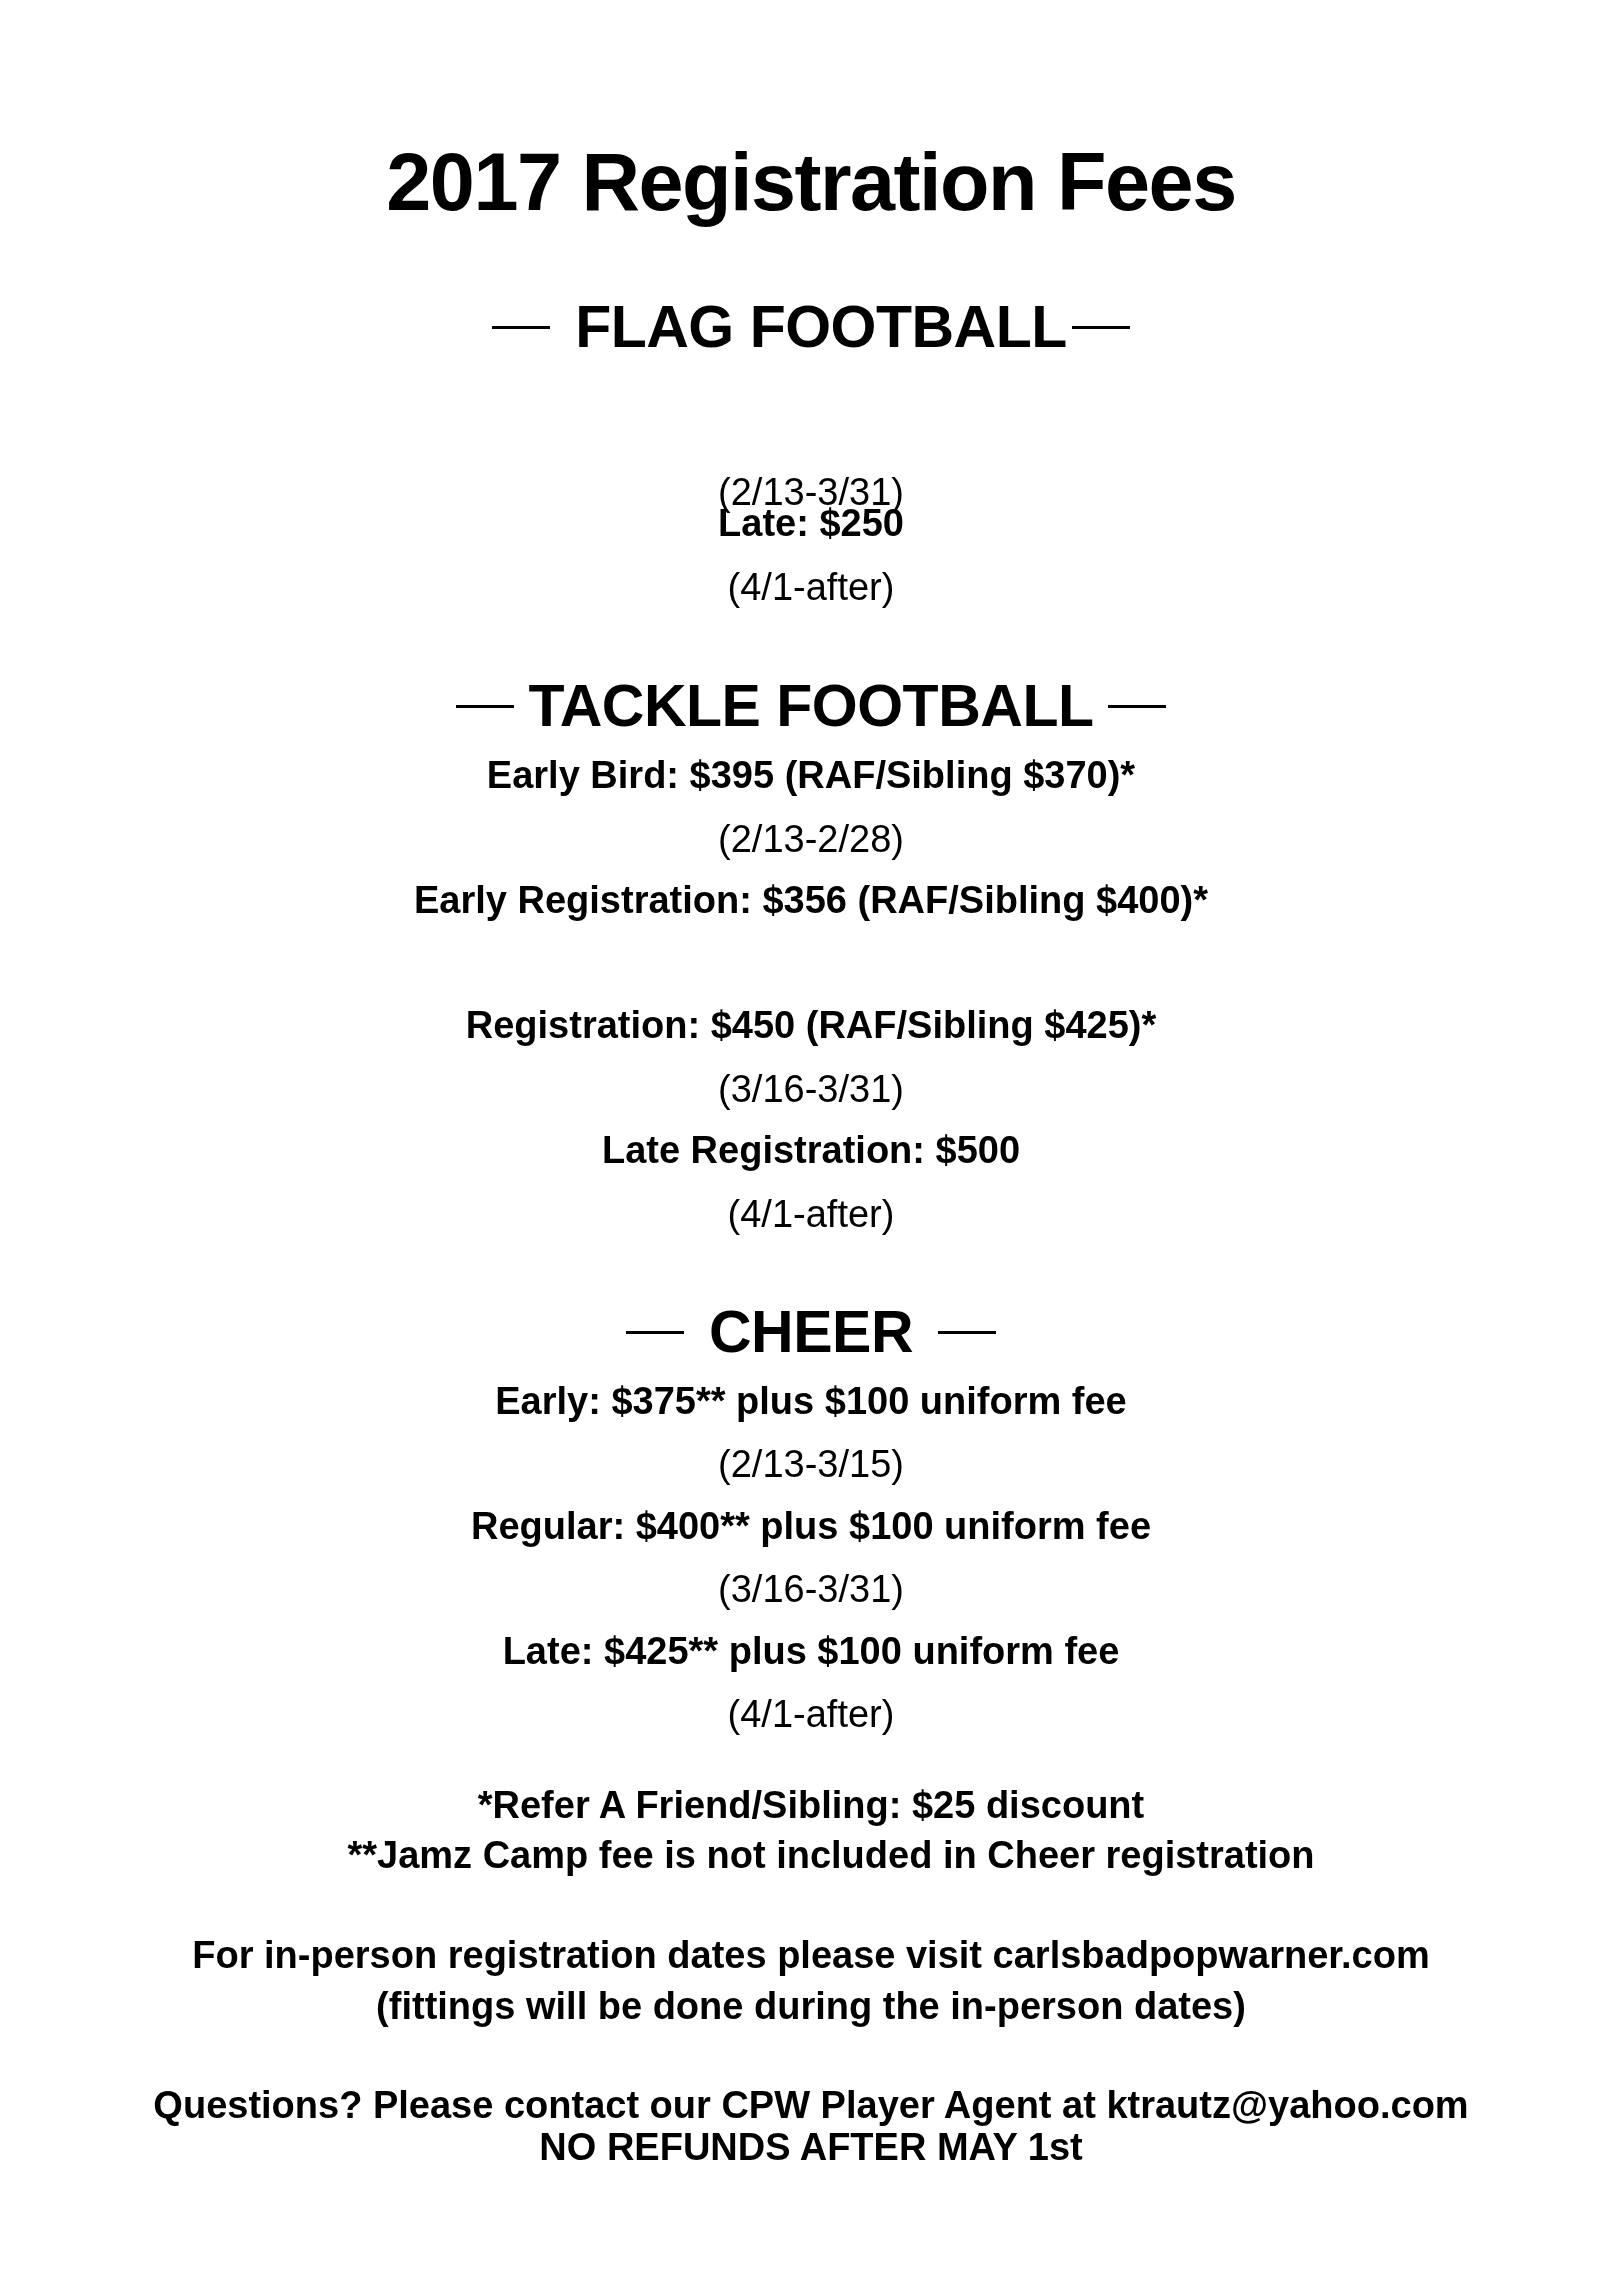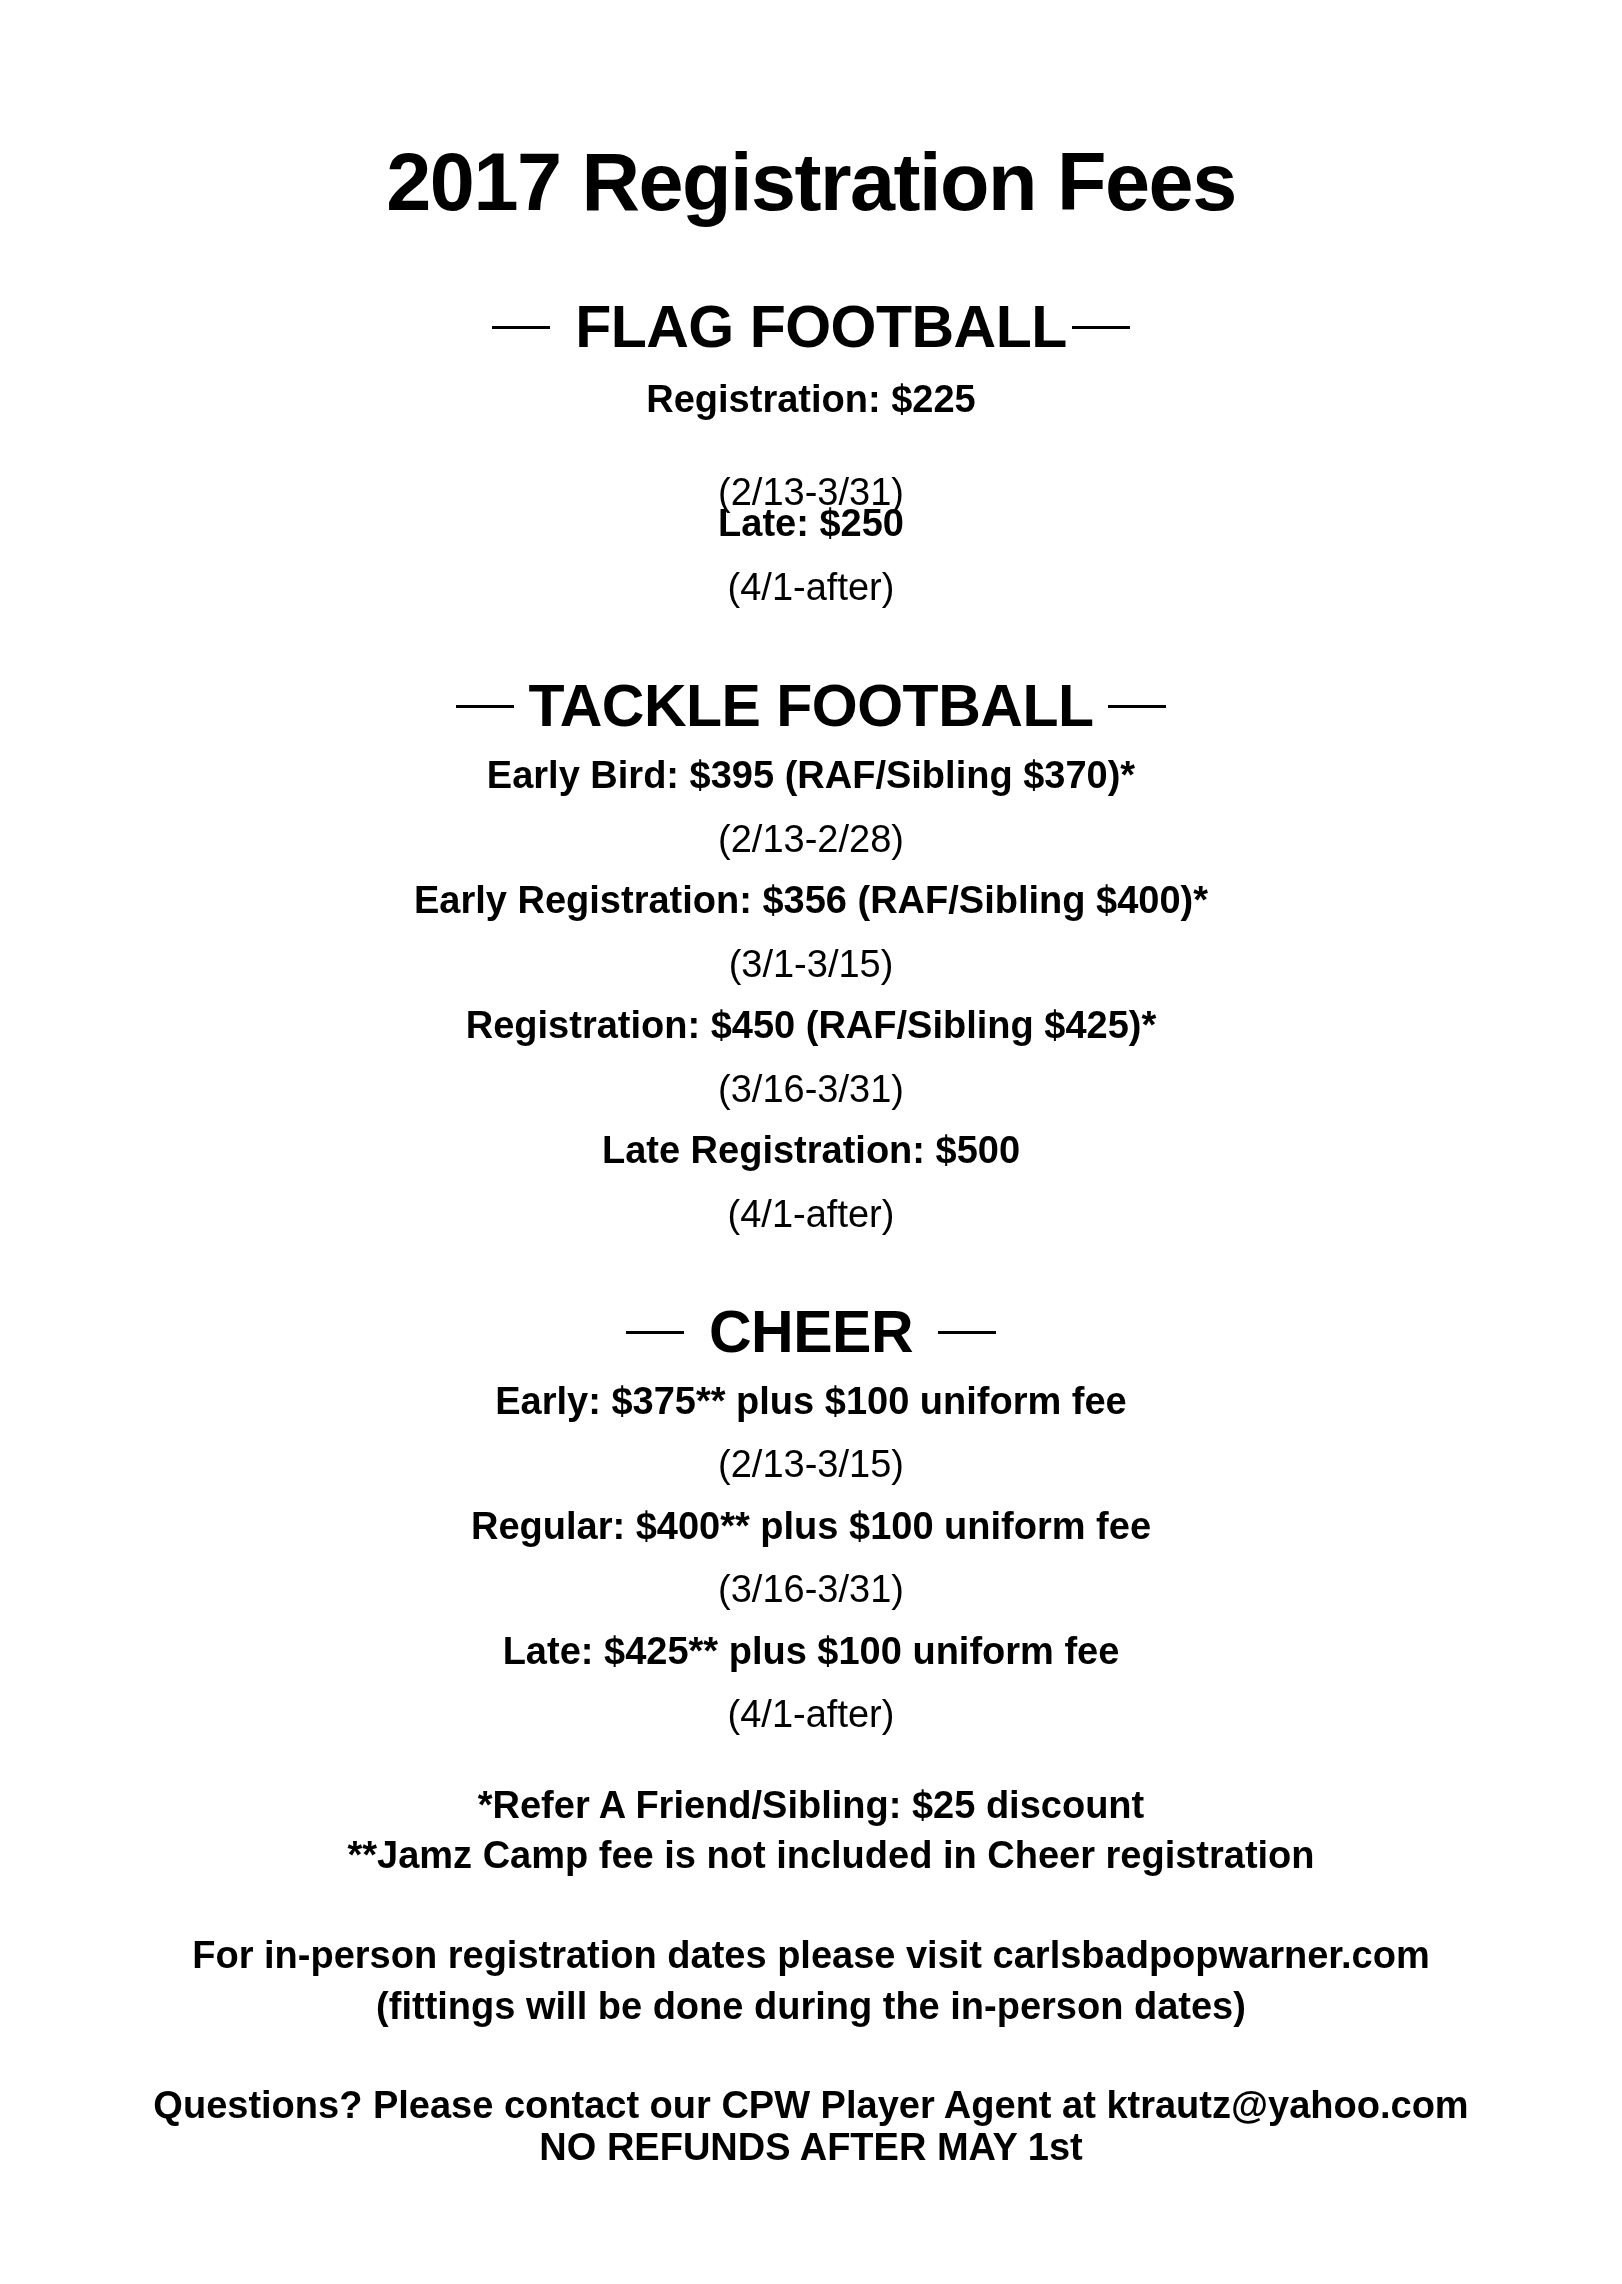--- a/index.html
+++ b/index.html
@@ -69,34 +69,32 @@
 
 <div class="page">
 
   <div class="line title" style="top:142px;">2017 Registration Fees</div>
 
   <div class="line section-heading" style="top:298px;">
     <span class="dash" style="margin-right:25px;"></span>
     <span class="heading-text">FLAG FOOTBALL</span>
     <span class="dash" style="margin-left:5px;"></span>
   </div>
-  <div class="line fee" style="top:380px;">Registration: $225</div>
   <div class="line dates" style="top:444px;margin-top:29px;">(2/13-3/31)</div>
   <div class="line fee" style="top:504px;">Late: $250</div>
   <div class="line dates" style="top:568px;">(4/1-after)</div>
 
   <div class="line section-heading" style="top:677px;">
     <span class="dash" style="margin-right:15px;"></span>
     <span class="heading-text">TACKLE FOOTBALL</span>
     <span class="dash" style="margin-left:15px;"></span>
   </div>
   <div class="line fee" style="top:756px;">Early Bird: $395 (RAF/Sibling $370)*</div>
   <div class="line dates" style="top:820px;">(2/13-2/28)</div>
   <div class="line fee" style="top:881px;">Early Registration: $356 (RAF/Sibling $400)*</div>
-  <div class="line dates" style="top:945px;">(3/1-3/15)</div>
   <div class="line fee" style="top:1006px;">Registration: $450 (RAF/Sibling $425)*</div>
   <div class="line dates" style="top:1070px;">(3/16-3/31)</div>
   <div class="line fee" style="top:1131px;">Late Registration: $500</div>
   <div class="line dates" style="top:1195px;">(4/1-after)</div>
 
   <div class="line section-heading" style="top:1303px;">
     <span class="dash" style="margin-right:25px;"></span>
     <span class="heading-text">CHEER</span>
     <span class="dash" style="margin-left:25px;"></span>
   </div>

